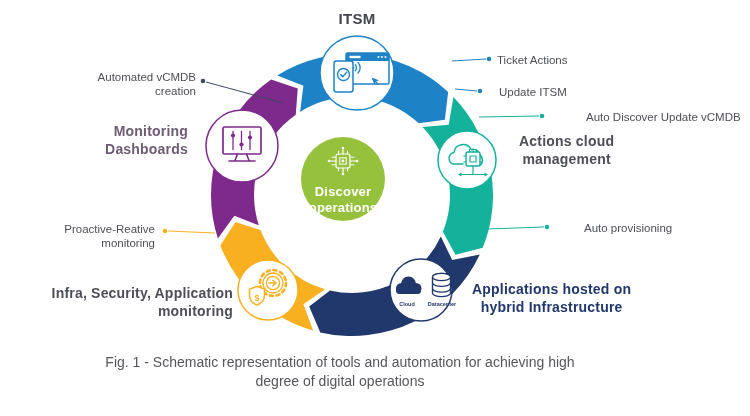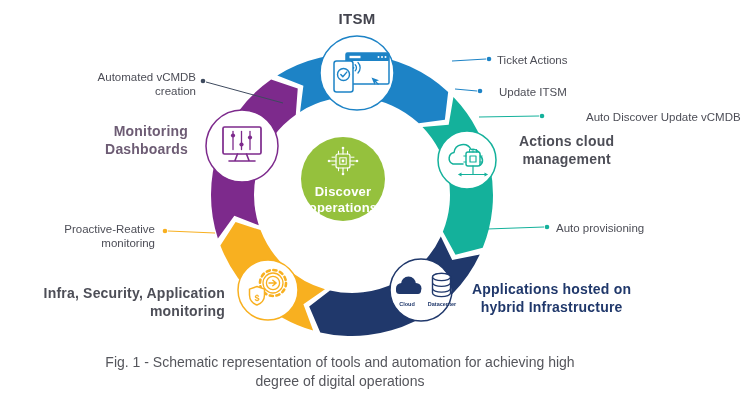--- a/index.html
+++ b/index.html
@@ -155,33 +155,33 @@
 
   <div class="lbl small right" style="left:76px;top:70px;width:120px;">Automated vCMDB
 creation</div>
 
   <div class="lbl bold right purple-text" style="left:68px;top:123px;width:120px;">Monitoring
 Dashboards</div>
 
   <div class="lbl small right" style="left:45px;top:222px;width:110px;">Proactive-Reative
 monitoring</div>
 
-  <div class="lbl bold right" style="left:28px;top:285px;width:197px;">Infra, Security, Application
+  <div class="lbl bold right" style="left:36px;top:285px;width:197px;">Infra, Security, Application
 monitoring</div>
 
   <div class="lbl small" style="left:497px;top:53px;">Ticket Actions</div>
 
   <div class="lbl small" style="left:499px;top:85px;">Update ITSM</div>
 
   <div class="lbl small" style="left:550px;top:110px;margin-left:36px;">Auto Discover Update vCMDB</div>
 
   <div class="lbl bold" style="left:519px;top:133px;">Actions cloud
 management</div>
 
-  <div class="lbl small" style="left:556px;top:221px;">Auto provisioning</div>
+  <div class="lbl small" style="left:584px;top:221px;">Auto provisioning</div>
 
   <div class="lbl bold navy-text" style="left:472px;top:281px;">Applications hosted on
 hybrid Infrastructure</div>
 
   <div class="lbl hub-text center" style="left:293px;top:184px;width:100px;">Discover
 operations</div>
 
   <div class="lbl caption center" style="left:5px;top:353px;width:670px;">Fig. 1 - Schematic representation of tools and automation for achieving high
 degree of digital operations</div>
 </div>

